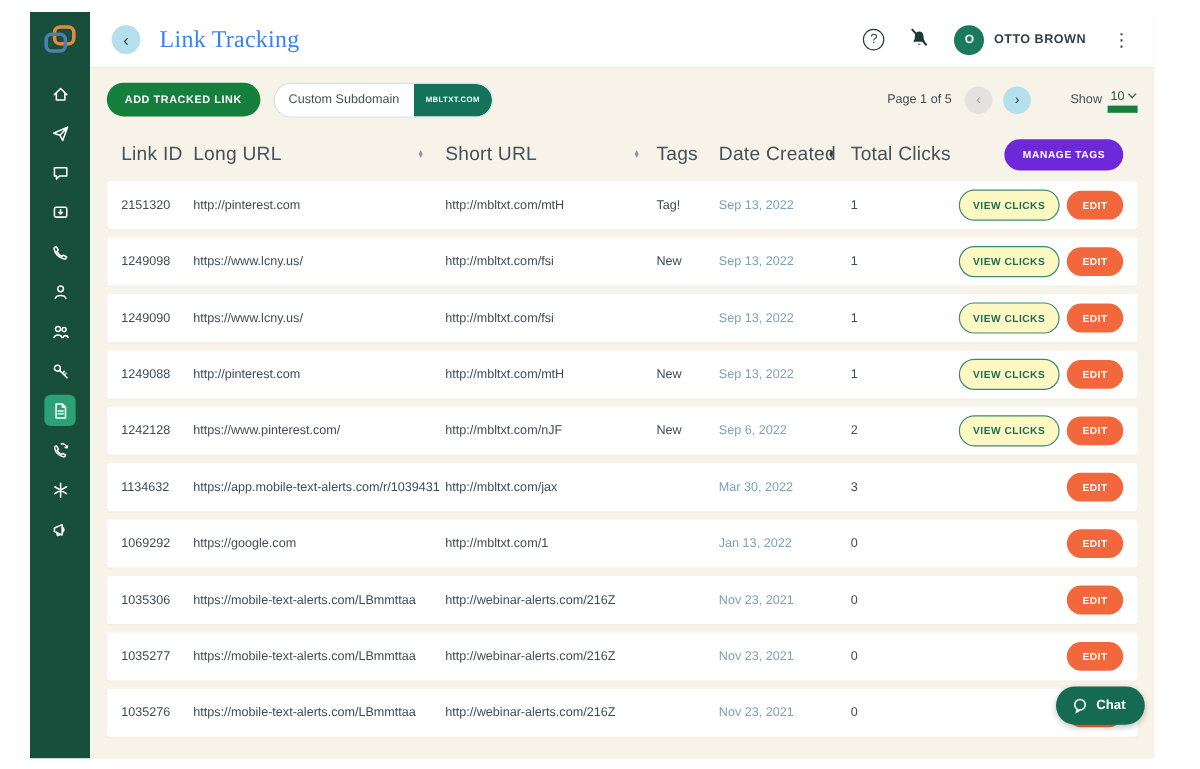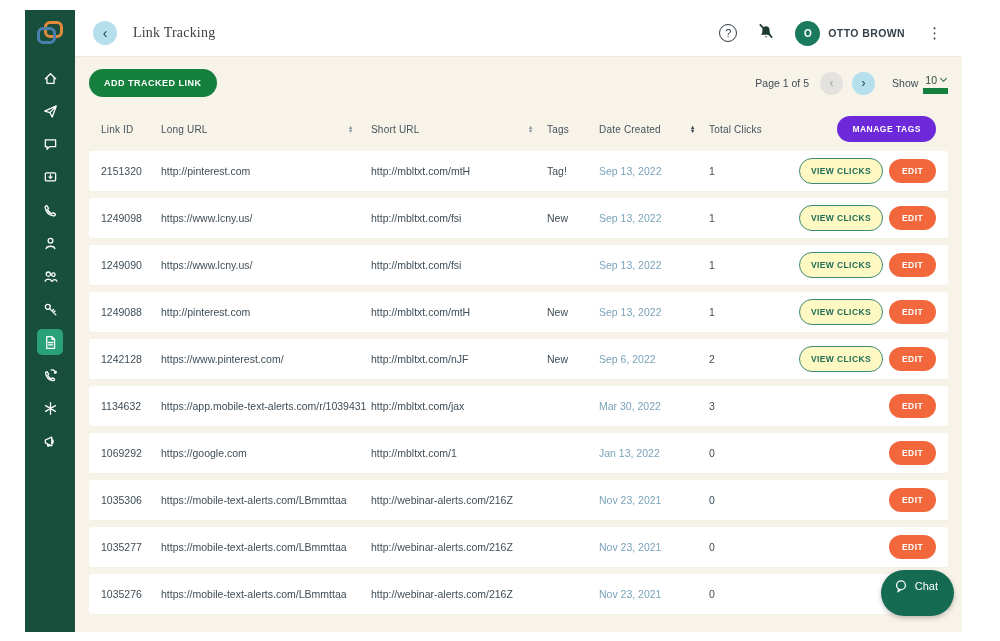--- a/index.html
+++ b/index.html
@@ -15,21 +15,21 @@
   .logo .sq.blue { border:3px solid #4a7fae; left:2px; top:6px; }
   .nav { display:flex; flex-direction:column; align-items:center; gap:7px; }
   .nav-item { width:26px; height:26px; display:flex; align-items:center; justify-content:center; border-radius:5px; cursor:pointer; }
   .nav-item.active { background:#2aa177; }
   .nav-item svg { width:15px; height:15px; stroke:#ffffff; fill:none; stroke-width:1.2; stroke-linecap:round; stroke-linejoin:round; }
 
   
   .main { position:absolute; left:50px; top:0; right:0; bottom:0; }
   .topbar { position:absolute; left:0; top:0; right:0; height:47px; background:#ffffff; border-bottom:1px solid #eee7da; display:flex; align-items:center; padding:0 18px; }
   .back-btn { width:24px; height:24px; border-radius:50%; background:#b5dfec; color:#17414f; display:flex; align-items:center; justify-content:center; font-size:14px; cursor:pointer; margin-right:16px; line-height:1; }
-  .page-title { font-family:"Liberation Serif", serif; font-size:14px; color:#404040; letter-spacing:.2px; }
+  .page-title { font-family:"Liberation Serif", serif; font-size:20px; color:#3b82f6; letter-spacing:.2px; }
   .topbar-right { margin-left:auto; display:flex; align-items:center; gap:20px; }
   .help-circle { width:18px; height:18px; border:1.4px solid #2f3b44; border-radius:50%; font-size:11px; color:#2f3b44; display:flex; align-items:center; justify-content:center; cursor:pointer; }
   .bell svg { width:18px; height:18px; fill:#1d3a33; }
   .user-chip { display:flex; align-items:center; gap:8px; cursor:pointer; }
   .avatar { width:25px; height:25px; border-radius:50%; background:#1b7a5e; color:#fff; font-size:10px; font-weight:bold; display:flex; align-items:center; justify-content:center; }
   .user-name { font-size:10.5px; font-weight:bold; color:#333f48; letter-spacing:.4px; }
   .kebab { font-size:15px; color:#333f48; cursor:pointer; padding:0 2px; }
 
   .content { position:absolute; left:0; top:48px; right:0; bottom:0; padding:0 14px; }
 
@@ -45,41 +45,41 @@
   .filter-pill { padding:0 14px; gap:8px; cursor:pointer; color:#44525c; }
   .caret-down { font-size:9px; color:#44525c; }
   .subdomain-pill { padding:0; overflow:hidden; cursor:pointer; }
   .subdomain-text { padding:0 12px; color:#44525c; }
   .subdomain-badge { background:#137258; color:#fff; font-size:6.5px; font-weight:bold; letter-spacing:.3px; height:100%; display:flex; align-items:center; padding:0 10px; border-radius:0 999px 999px 0; }
   .toolbar-right { margin-left:auto; display:flex; align-items:center; gap:9px; }
   .page-label { font-size:10.5px; color:#3f4d57; margin-right:2px; }
   .pager { width:23px; height:23px; border-radius:50%; border:none; display:flex; align-items:center; justify-content:center; font-size:12px; cursor:pointer; line-height:1; }
   .pager.prev { background:#e4e2de; color:#9aa29f; }
   .pager.next { background:#b5dfec; color:#17414f; }
-  .show-wrap { font-size:10.5px; color:#3f4d57; display:flex; align-items:center; gap:5px; margin-left:8px; }
+  .show-wrap { font-size:10.5px; color:#3f4d57; display:flex; align-items:center; gap:5px; margin-left:24px; }
   .show-select { display:flex; align-items:center; gap:4px; border-bottom:6px solid #15803d; padding:1px 2px 2px 2px; cursor:pointer; color:#2f4f46; }
   .chev { width:5px; height:5px; border-right:1.3px solid #2f6f5f; border-bottom:1.3px solid #2f6f5f; transform:rotate(45deg); margin-top:-2px; }
 
   
   .grid { display:grid; grid-template-columns:58px 186px 20px 156px 16px 50px 90px 16px 86px 1fr; align-items:center; column-gap:2px; }
   .thead { height:40px; margin-top:10px; padding:0 12px; }
-  .th { font-size:10px; color:#44525c; letter-spacing:.2px; white-space:nowrap; }
+  .th { font-size:16px; color:#44525c; letter-spacing:.2px; white-space:nowrap; }
   .sort { display:flex; flex-direction:column; line-height:4.5px; font-size:6.5px; color:#8a97a0; cursor:pointer; width:10px; }
   .sort.dark { color:#2f3b44; }
   .btn-green { background:#6d28d9; color:#fff; font-size:8.5px; font-weight:bold; letter-spacing:.5px; padding:8px 15px; justify-self:end; }
   .rows { margin-top:2px; }
   .row { background:#ffffff; border-radius:3px; height:40px; margin-bottom:7px; padding:0 12px; box-shadow:0 1px 1px rgba(0,0,0,0.02); }
   .cell { font-size:10.5px; color:#3f4d57; white-space:nowrap; overflow:visible; }
   .cell.date { color:#7ba3ba; }
   .actions { justify-self:end; display:flex; align-items:center; gap:6px; }
   .btn-view { background:#fef9c3; border:1px solid #3d8a74; color:#1f6d58; font-size:8.5px; font-weight:bold; letter-spacing:.4px; padding:7px 11px; }
   .btn-edit { background:#f2683c; color:#fff; font-size:8.5px; font-weight:bold; letter-spacing:.4px; padding:7px 13px; }
 
   
-  .chat-btn { position:absolute; right:8px; bottom:16px; background:#156a52; color:#fff; border:none; border-radius:999px; padding:9px 16px 23px 13px; display:flex; align-items:center; gap:7px; font-size:11px; font-weight:normal; cursor:pointer; box-shadow:0 2px 5px rgba(0,0,0,.25); }
+  .chat-btn { position:absolute; right:8px; bottom:28px; background:#156a52; color:#fff; border:none; border-radius:999px; padding:9px 16px 9px 13px; display:flex; align-items:center; gap:7px; font-size:11px; font-weight:bold; cursor:pointer; box-shadow:0 2px 5px rgba(0,0,0,.25); }
   .chat-btn svg { width:14px; height:14px; stroke:#fff; fill:none; stroke-width:1.3; }
 </style>
 </head>
 <body>
 
 <div class="app">
 
   <div class="sidebar">
     <div class="logo">
       <span class="sq orange"></span>
@@ -174,20 +174,24 @@
           <div class="user-name">OTTO BROWN</div>
         </div>
         <div class="kebab">⋮</div>
       </div>
     </div>
 
     <div class="content">
 
       <div class="toolbar">
         <button class="btn btn-orange">ADD TRACKED LINK</button>
+        <div class="pill subdomain-pill">
+          <span class="subdomain-text">Custom Subdomain</span>
+          <span class="subdomain-badge">MBLTXT.COM</span>
+        </div>
         <div class="toolbar-right">
           <span class="page-label">Page 1 of 5</span>
           <button class="pager prev">
               <span>‹</span>
             </button>
           <button class="pager next">
               <span>›</span>
             </button>
           <div class="show-wrap">
             <span>Show</span>

